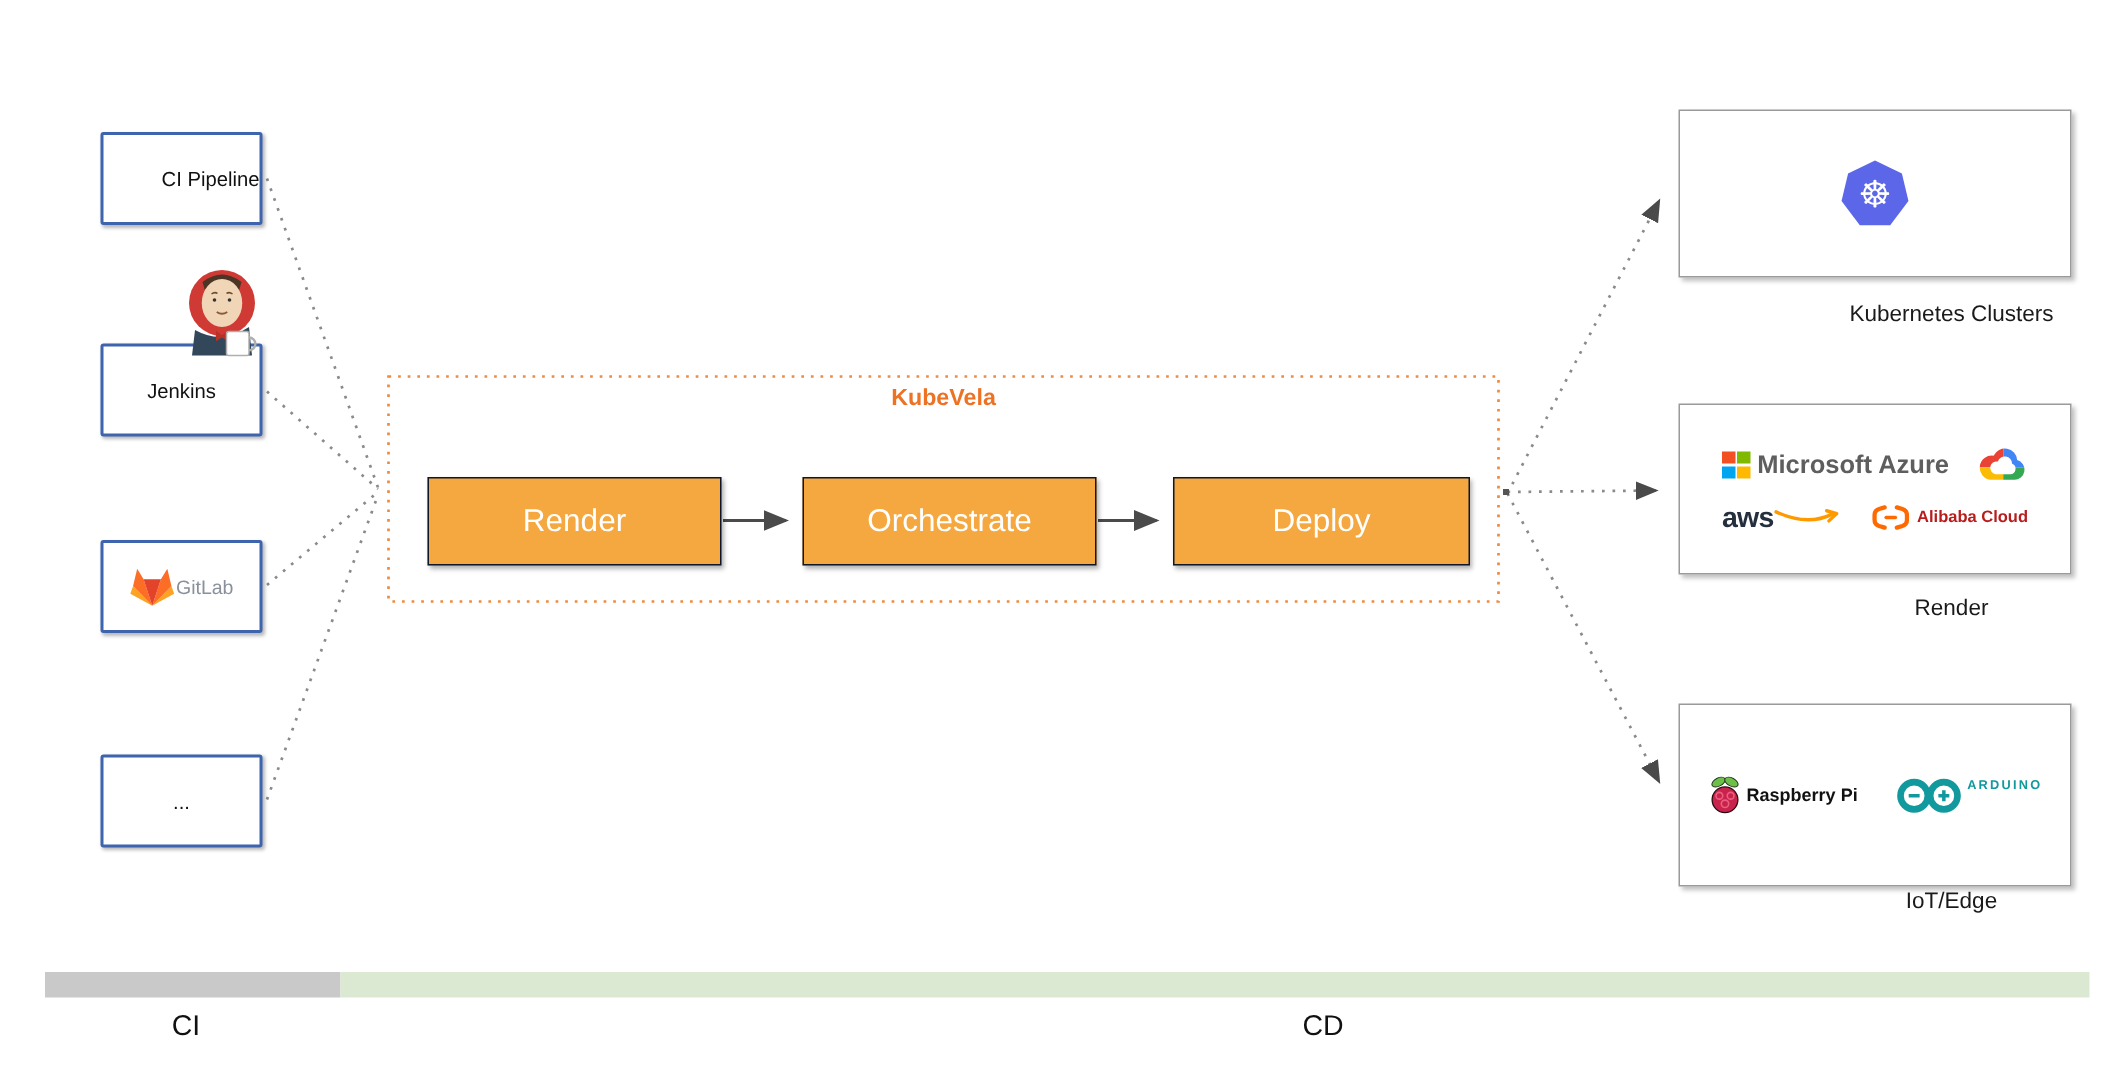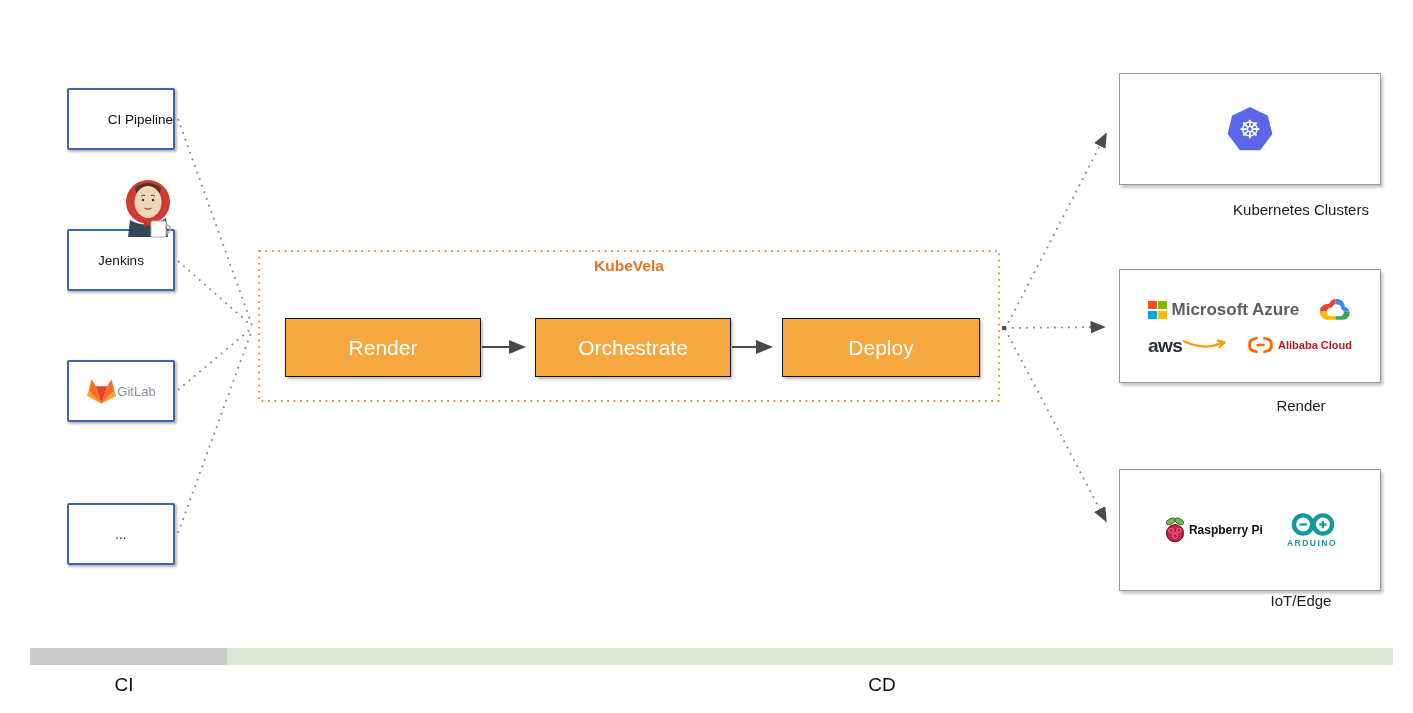--- a/index.html
+++ b/index.html
@@ -54,21 +54,21 @@
   .ms-grid { display:grid; grid-template-columns:8.5px 8.5px; grid-template-rows:8.5px 8.5px; gap:1.5px; }
   .ms-grid i { display:block; }
   .azure-text { font-size:17px; color:#5E5E5E; font-weight:600; }
   .aws-group { display:flex; flex-direction:row; align-items:center; line-height:1; }
   .aws-text { font-size:19px; font-weight:bold; color:#252F3E; letter-spacing:-0.5px; }
   .alibaba-group { display:flex; align-items:center; gap:4px; }
   .alibaba-text { font-size:11px; color:#b91c1c; font-weight:bold; }
   .iot-content { display:flex; align-items:center; justify-content:center; gap:24px; }
   .rpi-group { display:flex; align-items:center; gap:2px; }
   .rpi-text { font-size:12px; font-weight:bold; color:#111; }
-  .arduino-group { display:flex; flex-direction:column; align-items:flex-end; gap:1px; }
+  .arduino-group { display:flex; flex-direction:row; align-items:flex-start; gap:1px; }
   .arduino-text { font-size:8.5px; font-weight:bold; color:#12999D; letter-spacing:1.5px; }
   .k8s-wheel { font-family:"DejaVu Sans", sans-serif; }
 
   
   .bar { position:absolute; top:648px; height:17px; z-index:2; }
   .bar-ci { left:30px; width:197px; background:#C9C9C9; }
   .bar-cd { left:227px; width:1166px; background:#DCE9D2; }
   .phase-label { position:absolute; top:674px; font-size:19px; color:#111; z-index:2; text-align:center; }
   .phase-ci { left:108px; width:32px; }
   .phase-cd { left:864px; width:36px; }

